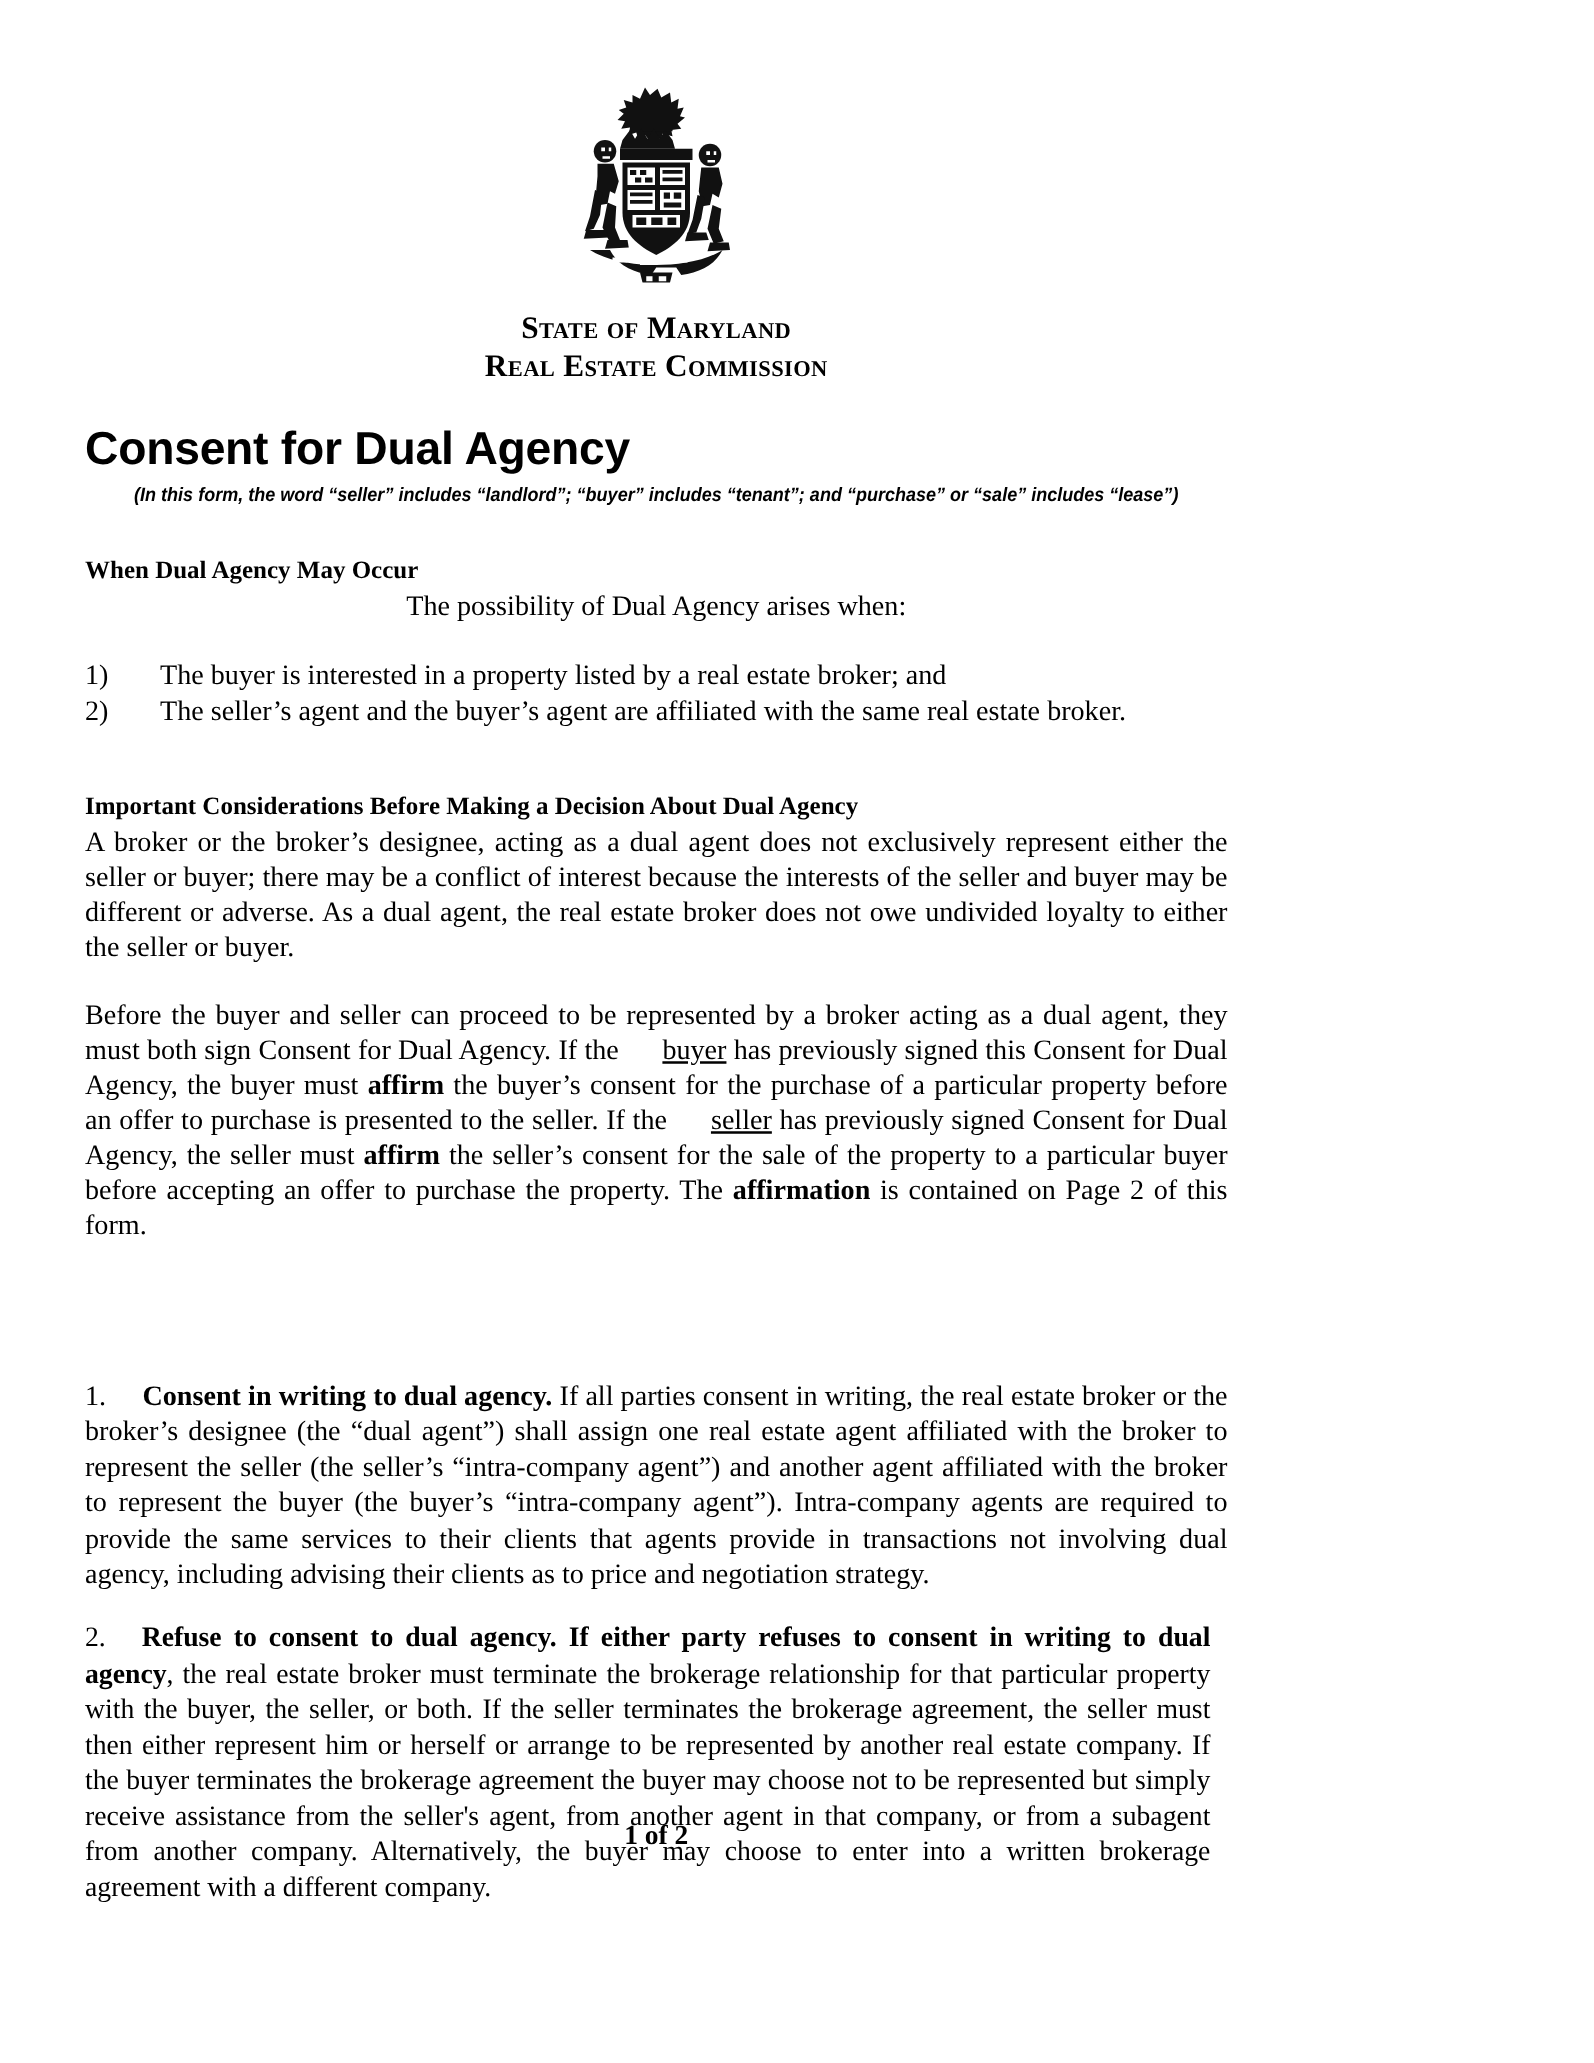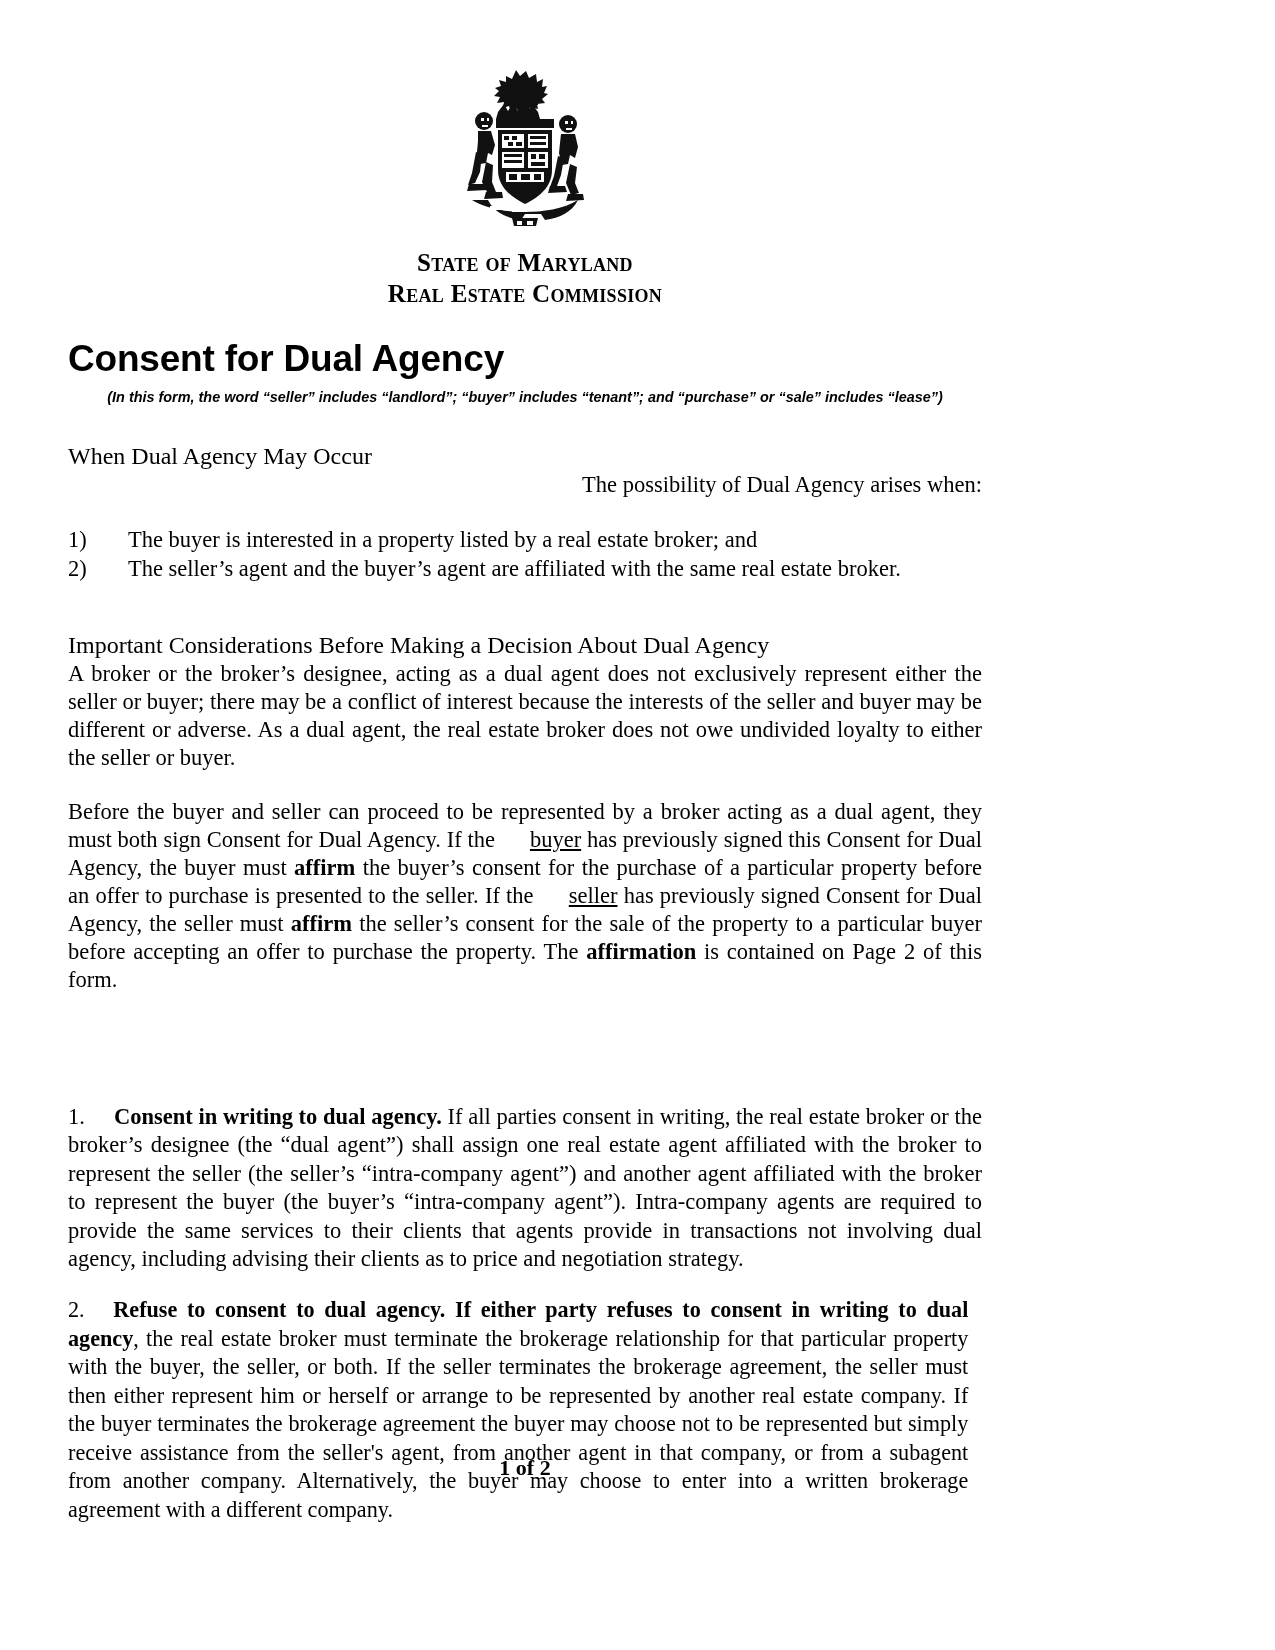--- a/index.html
+++ b/index.html
@@ -71,34 +71,34 @@
     white-space: nowrap;
   }
 
   
   .body-area {
     margin-top: 34px;
     font-size: 22.5px;
     line-height: 28px;
   }
   h2.sect {
-    font-size: 24px;
-    font-weight: normal;
+    font-size: 20px;
+    font-weight: bold;
     margin: 0;
     line-height: 30px;
   }
   p.para {
     margin: 0;
     text-align: justify;
     text-justify: inter-word;
     font-size: 22.5px;
     line-height: 28px;
   }
   p.plain {
-    text-align: right;
+    text-align: center;
   }
   .gap-sm { height: 13px; }
   .gap-md { height: 26px; }
   .gap-lg { height: 34px; }
 
   
   .numlist {
     margin: 0;
     padding: 0;
     list-style: none;

